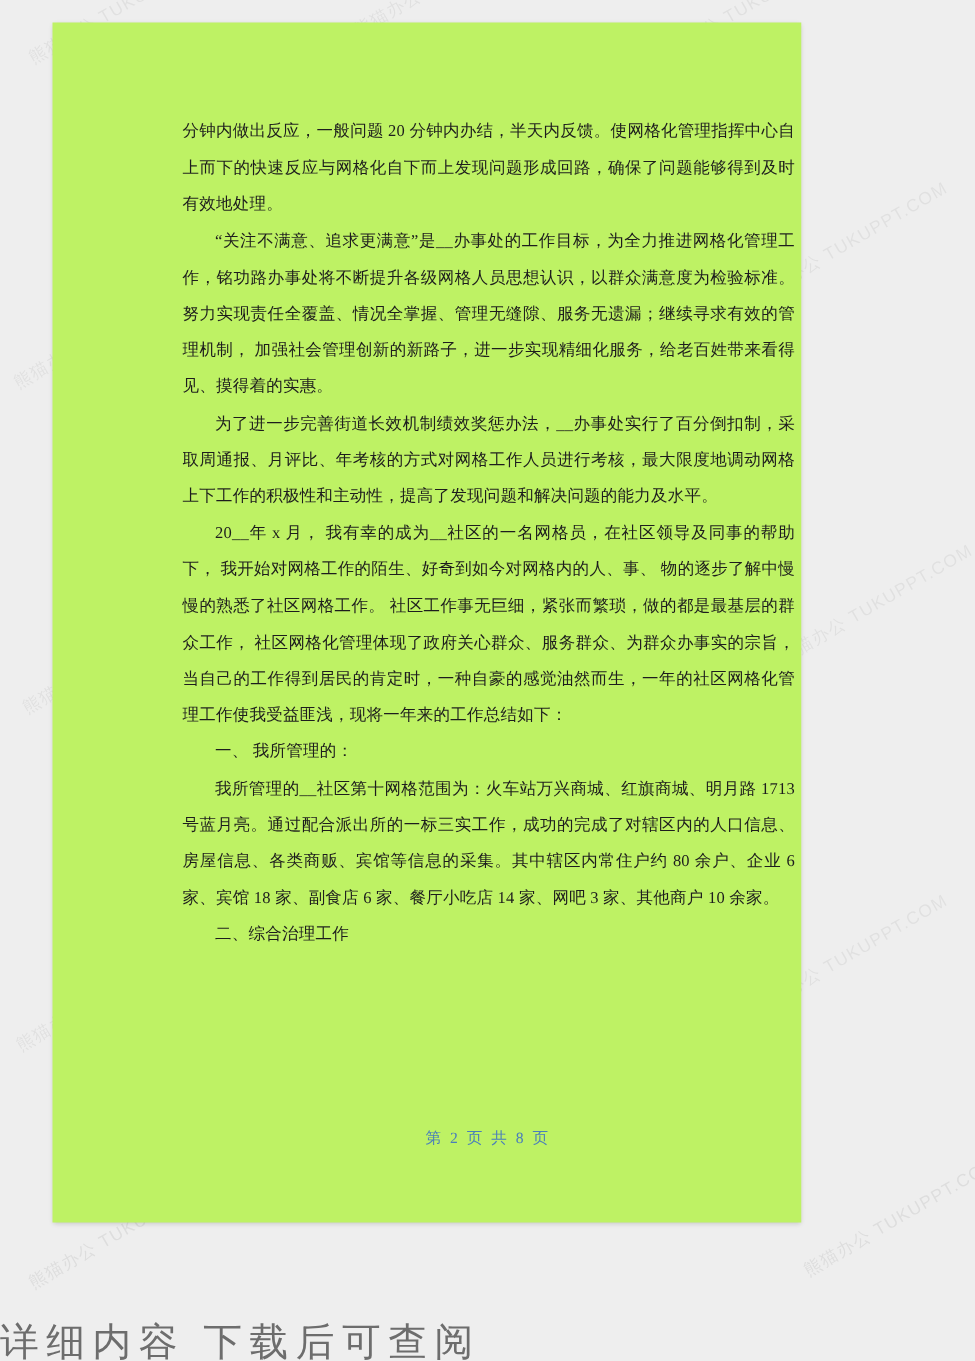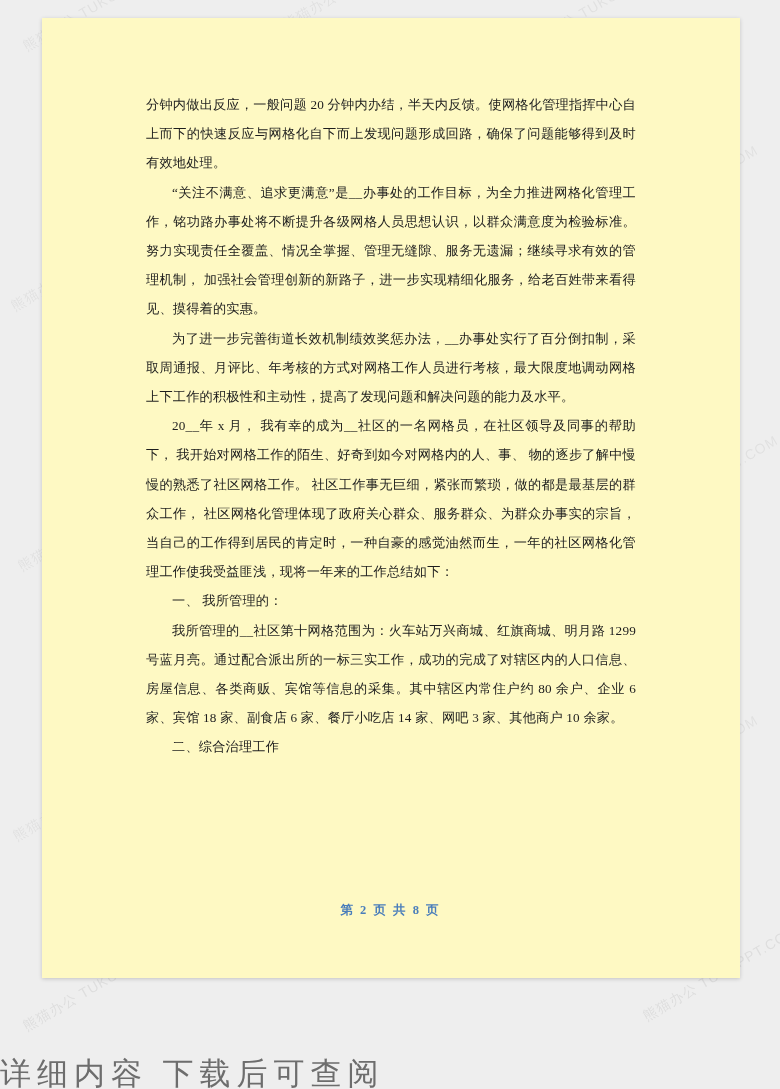--- a/index.html
+++ b/index.html
@@ -13,23 +13,23 @@
     font-family: "Liberation Serif", "DejaVu Serif", serif;
     overflow: hidden;
     position: relative;
   }
 
   
   #page-sheet {
     position: absolute;
     left: 42px;
     top: 18px;
-    width: 698px;
+    width: 599px;
     height: 960px;
-    background: #fef9c3;
+    background: #bef264;
     box-shadow: 0 1px 4px rgba(0,0,0,0.18);
     overflow: hidden;
   }
 
   #doc-body {
     position: absolute;
     left: 104px;
     top: 72px;
     width: 490px;
   }
@@ -50,21 +50,20 @@
   #page-footer {
     position: absolute;
     left: 0;
     top: 884px;
     width: 697px;
     text-align: center;
     font-size: 12.5px;
     color: #4a7ebb;
     letter-spacing: 2px;
     font-family: "Liberation Serif", serif;
-    font-weight: bold;
   }
   #page-footer .num { color: #4a7ebb; }
 
   
   #bottom-banner {
     position: absolute;
     left: 0;
     top: 1008px;
     width: 780px;
     text-align: left;
@@ -108,21 +107,21 @@
 </div>
 
 <div id="page-sheet">
 
   <div id="doc-body">
     <p class="para">分钟内做出反应，一般问题 20 分钟内办结，半天内反馈。使网格化管理指挥中心自上而下的快速反应与网格化自下而上发现问题形成回路，确保了问题能够得到及时有效地处理。</p>
     <p class="para indent">“关注不满意、追求更满意”是__办事处的工作目标，为全力推进网格化管理工作，铭功路办事处将不断提升各级网格人员思想认识，以群众满意度为检验标准。努力实现责任全覆盖、情况全掌握、管理无缝隙、服务无遗漏；继续寻求有效的管理机制， 加强社会管理创新的新路子，进一步实现精细化服务，给老百姓带来看得见、摸得着的实惠。</p>
     <p class="para indent">为了进一步完善街道长效机制绩效奖惩办法，__办事处实行了百分倒扣制，采取周通报、月评比、年考核的方式对网格工作人员进行考核，最大限度地调动网格上下工作的积极性和主动性，提高了发现问题和解决问题的能力及水平。</p>
     <p class="para indent">20__年 x 月， 我有幸的成为__社区的一名网格员，在社区领导及同事的帮助下， 我开始对网格工作的陌生、好奇到如今对网格内的人、事、 物的逐步了解中慢慢的熟悉了社区网格工作。 社区工作事无巨细，紧张而繁琐，做的都是最基层的群众工作， 社区网格化管理体现了政府关心群众、服务群众、为群众办事实的宗旨，当自己的工作得到居民的肯定时，一种自豪的感觉油然而生，一年的社区网格化管理工作使我受益匪浅，现将一年来的工作总结如下：</p>
     <p class="para indent">一、 我所管理的：</p>
-    <p class="para indent">我所管理的__社区第十网格范围为：火车站万兴商城、红旗商城、明月路 1299 号蓝月亮。通过配合派出所的一标三实工作，成功的完成了对辖区内的人口信息、房屋信息、各类商贩、宾馆等信息的采集。其中辖区内常住户约 80 余户、企业 6 家、宾馆 18 家、副食店 6 家、餐厅小吃店 14 家、网吧 3 家、其他商户 10 余家。</p>
+    <p class="para indent">我所管理的__社区第十网格范围为：火车站万兴商城、红旗商城、明月路 1713 号蓝月亮。通过配合派出所的一标三实工作，成功的完成了对辖区内的人口信息、房屋信息、各类商贩、宾馆等信息的采集。其中辖区内常住户约 80 余户、企业 6 家、宾馆 18 家、副食店 6 家、餐厅小吃店 14 家、网吧 3 家、其他商户 10 余家。</p>
     <p class="para indent">二、综合治理工作</p>
   </div>
 
   <div id="page-footer">
     <span>第</span>
     <span class="num">2</span>
     <span>页 共</span>
     <span class="num">8</span>
     <span>页</span>
   </div>

